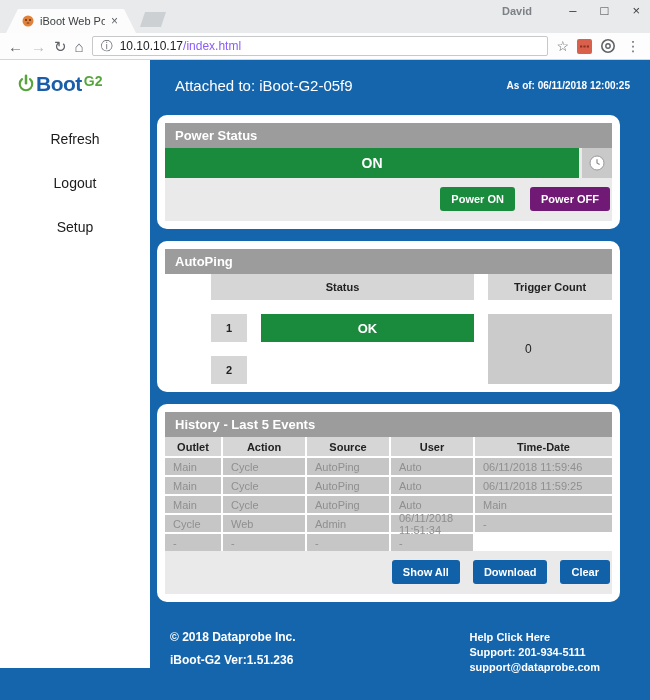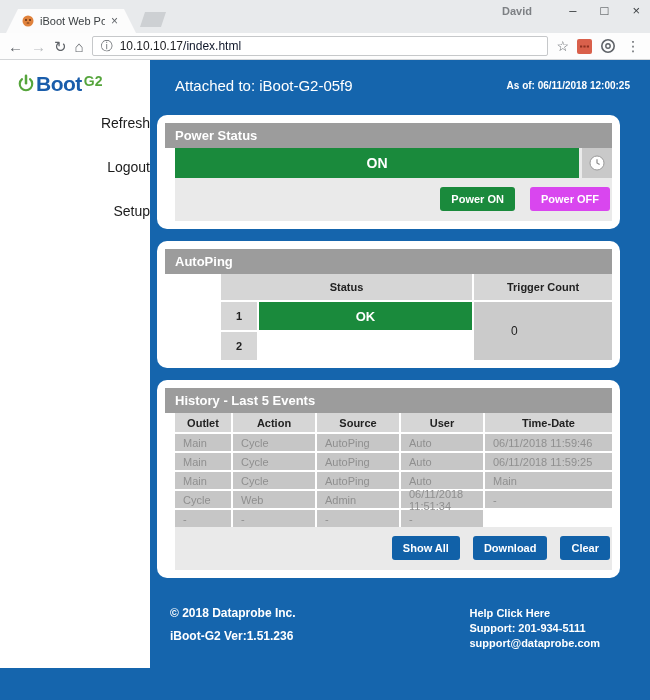--- a/index.html
+++ b/index.html
@@ -20,58 +20,58 @@
   .favicon { width:12px; height:12px; flex:none; }
   .newtab-btn { position:absolute; left:140px; top:12px; width:26px; height:15px; background:#cdd0d3;
                 clip-path:polygon(5px 0, 100% 0, calc(100% - 5px) 100%, 0 100%); cursor:pointer; }
   .toolbar { height:27px; background:#fdfdfd; border-bottom:1px solid #d4d6d8; display:flex; align-items:center; padding:0 8px; gap:8px; }
   .nav-icon { font-size:15px; color:#5f6368; cursor:pointer; line-height:1; }
   .nav-icon.disabled { color:#b9bcbf; }
   .addressbar { flex:1; height:20px; background:#fff; border:1px solid #c6c8ca; border-radius:2px;
                 display:flex; align-items:center; gap:7px; padding:0 8px; }
   .info-icon { font-size:12px; color:#5f6368; }
   .url { font-size:12px; color:#202124; white-space:nowrap; }
-  .url .path { color:#0f172a; }
+  .url .path { color:#8b5cf6; }
   .star-icon { font-size:14px; color:#5f6368; cursor:pointer; }
   .ext-red { width:15px; height:15px; border-radius:2px; background:#d9604b; display:flex; align-items:center; justify-content:center; cursor:pointer; }
   .menu-icon { font-size:14px; color:#5f6368; cursor:pointer; padding:0 2px; }
 
   
   .page { position:relative; width:650px; height:640px; background:#1565ad; }
   .sidebar { position:absolute; left:0; top:0; width:150px; height:608px; background:#fff; }
   .logo { margin:13px 0 0 16px; display:flex; align-items:flex-start; }
   .logo-text { font-size:21px; font-weight:bold; color:#1a5dab; letter-spacing:-0.5px; line-height:22px; }
   .logo-sup { font-size:14px; font-weight:bold; color:#56a53c; margin-left:2px; }
-  .side-links { margin-top:20px; text-align:right; }
+  .side-links { margin-top:36px; text-align:center; }
   .side-link { font-size:14px; color:#1b1b1b; margin:0 0 28px 0; cursor:pointer; }
 
   .content { margin-left:150px; width:500px; }
   .content-header { display:flex; justify-content:space-between; align-items:flex-start; padding:17px 20px 0 25px; color:#fff; height:55px; }
   .attached-to { font-size:15px;text-align:right; }
   .as-of { font-size:10px; font-weight:bold; padding-top:3px; }
 
   .panel { background:#fff; border-radius:10px; width:463px; margin:0 0 12px 7px; padding:8px; }
   .panel-head { background:#9c9c9c; color:#fff; font-weight:bold; font-size:13px; padding:5px 10px; }
-  .panel-body { background:#eaeaea;margin-left:10px; }
+  .panel-body { background:#eaeaea; }
 
   
   .on-row { display:flex; gap:3px; }
   .on-bar { flex:1; height:30px; background:#1a8a3c; color:#fff; font-weight:bold; font-size:14px;
             display:flex; align-items:center; justify-content:center; }
   .clock-cell { width:30px; height:30px; background:#c9c9c9; display:flex; align-items:center; justify-content:center; cursor:pointer; }
   .ps-buttons { display:flex; justify-content:flex-end; gap:15px; padding:9px 2px 10px;border-radius:18px; }
   .btn { border:none; color:#fff; font-weight:bold; font-size:11px; font-family:"Liberation Sans",sans-serif;
          padding:6px 11px; border-radius:3px; cursor:pointer; }
   .btn-green { background:#1a8a3c; }
-  .btn-red { background:#d946ef; }
+  .btn-red { background:#701a75; }
   .btn-indigo { background:#4053a6; }
   .btn-blue { background:#1161a8; }
 
   
-  .ap-table { display:grid; grid-template-columns:36px 213px 1fr; grid-template-rows:26px 28px 28px; gap:2px; background:#fff;padding-left:46px; }
+  .ap-table { display:grid; grid-template-columns:36px 213px 1fr; grid-template-rows:26px 28px 28px; gap:14px; background:#fff;padding-left:46px; }
   .ap-h { background:#d6d6d6; color:#222; font-weight:bold; font-size:11px; display:flex; align-items:center; justify-content:center; }
   .ap-h1 { grid-area:1/1/2/3; }
   .ap-h2 { grid-area:1/3/2/4; }
   .ap-num { background:#d6d6d6; color:#222; font-weight:bold; font-size:11px; display:flex; align-items:center; justify-content:center; }
   .ap-bar { color:#fff; font-weight:bold; font-size:13px; display:flex; align-items:center; justify-content:center; }
   .ap-ok { background:#1a8a3c; grid-area:2/2; }
   .ap-fail { background:#ec1c24; grid-area:3/2; }
   .ap-n1 { grid-area:2/1; } .ap-n2 { grid-area:3/1; }
   .ap-trigger { grid-area:2/3/4/4; background:#cbcbcb; color:#222; font-size:12px; display:flex; align-items:center; padding-left:37px; }
   .ap-footer { display:flex; justify-content:flex-end; padding:9px 2px 10px; }

